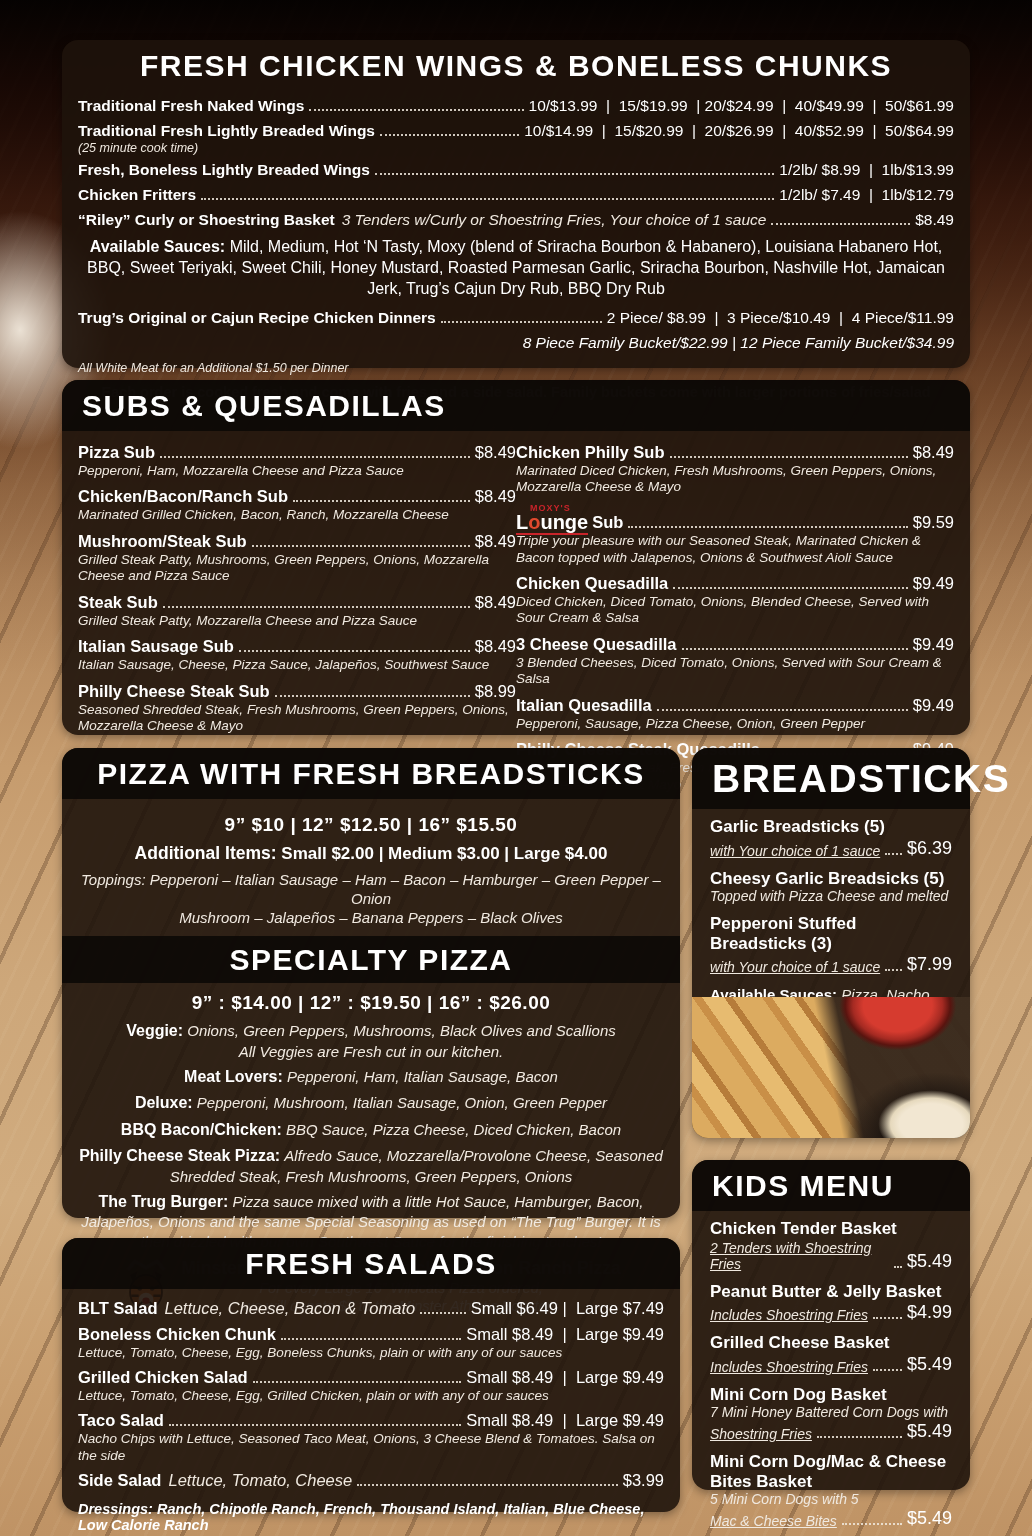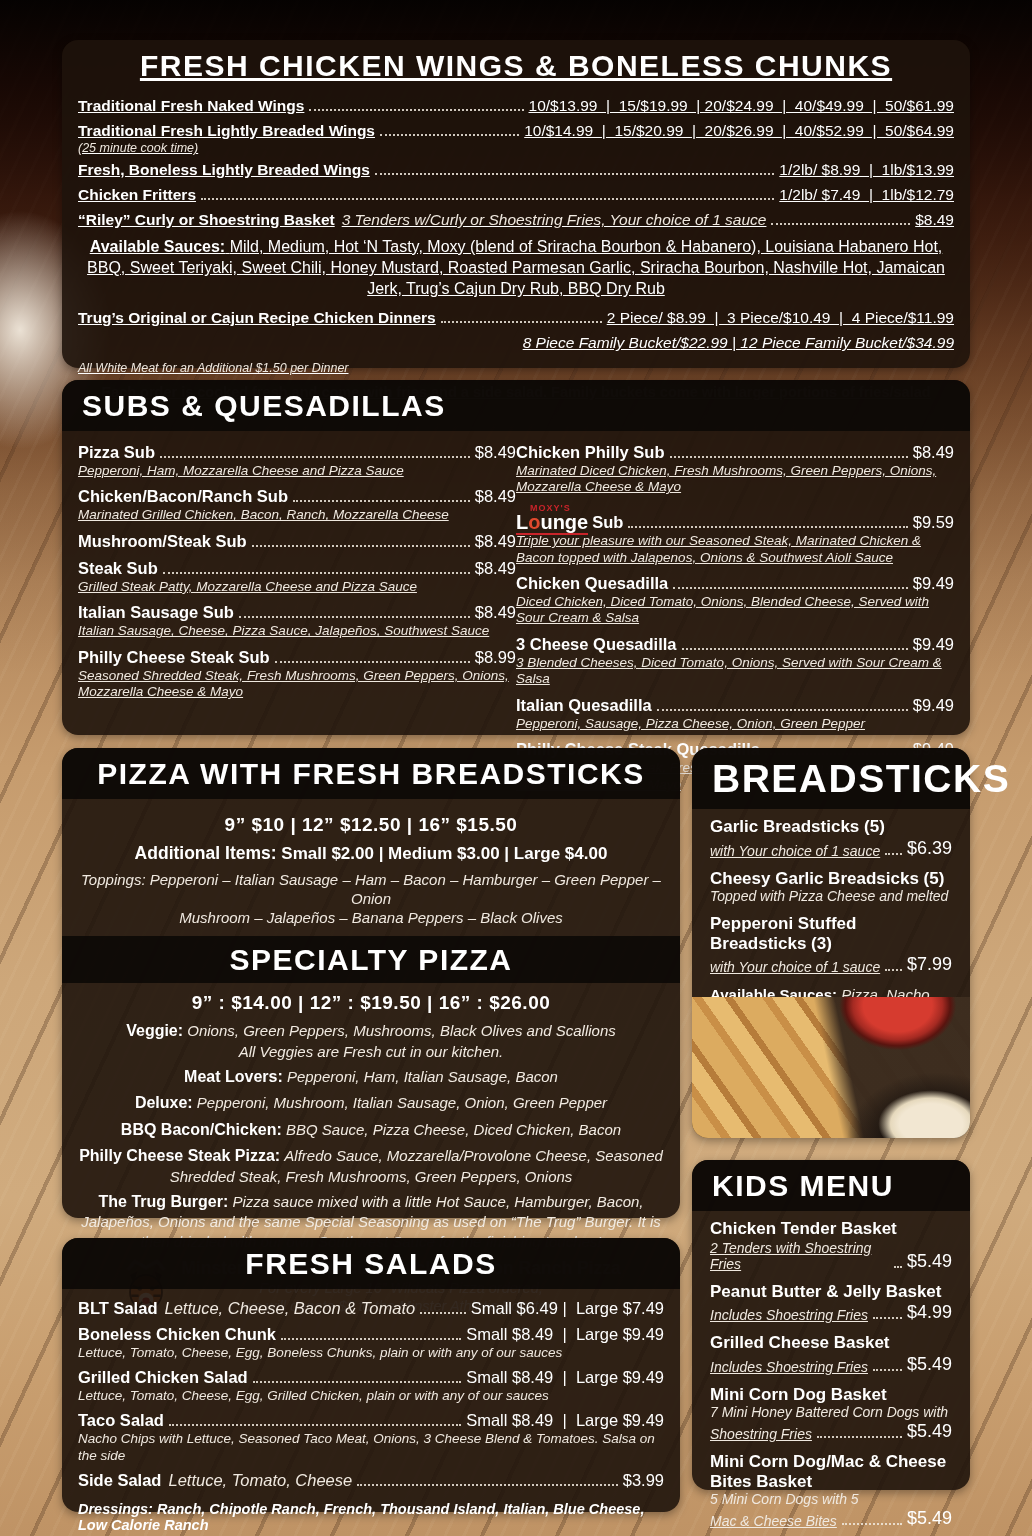--- a/index.html
+++ b/index.html
@@ -34,21 +34,21 @@
   .sauces b{font-weight:bold;}
   .dinner2{text-align:right;font-style:italic;font-size:15.5px;margin-top:1px;}
   .white-note{font-style:italic;font-size:12.5px;margin-top:9px;color:#efe8df;}
   .wings-footer{text-align:center;font-weight:bold;font-size:14.5px;margin-top:9px;}
 
   
   .subs-body{display:flex;padding:12px 16px 8px;}
   .col{flex:1;min-width:0;}
   .sitem{margin-bottom:8px;}
   .sitem .mrow{font-size:16.5px;}
-  .sitem .desc{font-size:13.5px;line-height:1.22;margin-top:1px;text-decoration:underline;}
+  .sitem .desc{font-size:13.5px;line-height:1.22;margin-top:1px;}
   .moxys{display:inline-block;line-height:.9;margin-right:4px;}
   .moxys-top{display:block;color:#c8242a;font-weight:bold;font-size:9px;letter-spacing:1px;margin-left:14px;}
   .moxys-main{font-weight:bold;font-size:20px;border-bottom:2px solid #c8242a;line-height:1;}
   .moxys-o{color:#e0492e;}
 
   
   .pz-body{padding:6px 14px;text-align:center;}
   .sizes{font-weight:bold;font-size:19px;letter-spacing:.5px;margin:9px 0 7px;}
   .addl{font-weight:bold;font-size:17px;margin-bottom:7px;}
   .addl .lbl{font-size:17.5px;}
@@ -88,21 +88,21 @@
   .sl-item .mrow{font-size:16.5px;}
   .sl-item .pr{font-size:16.5px;}
   .sl-item .desc{font-size:13.5px;line-height:1.2;margin-top:1px;}
   .dressings{font-weight:bold;font-style:italic;font-size:14.5px;margin-top:11px;}
 </style>
 </head>
 <body>
 
 <div class="stage">
 
-  <section class="panel" style="left:62px;top:40px;width:908px;height:328px;text-decoration:underline;">
+  <section class="panel" style="left:62px;top:40px;width:908px;height:328px;">
     <div class="hdr center plain">FRESH CHICKEN WINGS &amp; BONELESS CHUNKS</div>
     <div class="wings-body">
       <div class="mrow">
         <span class="nm">Traditional Fresh Naked Wings</span>
         <span class="leader"></span>
         <span class="pr">10/$13.99  |  15/$19.99  | 20/$24.99  |  40/$49.99  |  50/$61.99</span>
       </div>
       <div class="mrow">
         <span class="nm">Traditional Fresh Lightly Breaded Wings</span>
         <span class="leader"></span>
@@ -159,20 +159,21 @@
               <span class="pr">$8.49</span>
             </div>
           <div class="desc">Marinated Grilled Chicken, Bacon, Ranch, Mozzarella Cheese</div>
         </div>
         <div class="sitem">
           <div class="mrow">
               <span class="nm">Mushroom/Steak Sub</span>
               <span class="leader"></span>
               <span class="pr">$8.49</span>
             </div>
+          <div class="desc">Grilled Steak Patty, Mushrooms, Green Peppers, Onions, Mozzarella Cheese and Pizza Sauce</div>
         </div>
         <div class="sitem">
           <div class="mrow">
               <span class="nm">Steak Sub</span>
               <span class="leader"></span>
               <span class="pr">$8.49</span>
             </div>
           <div class="desc">Grilled Steak Patty, Mozzarella Cheese and Pizza Sauce</div>
         </div>
         <div class="sitem">

